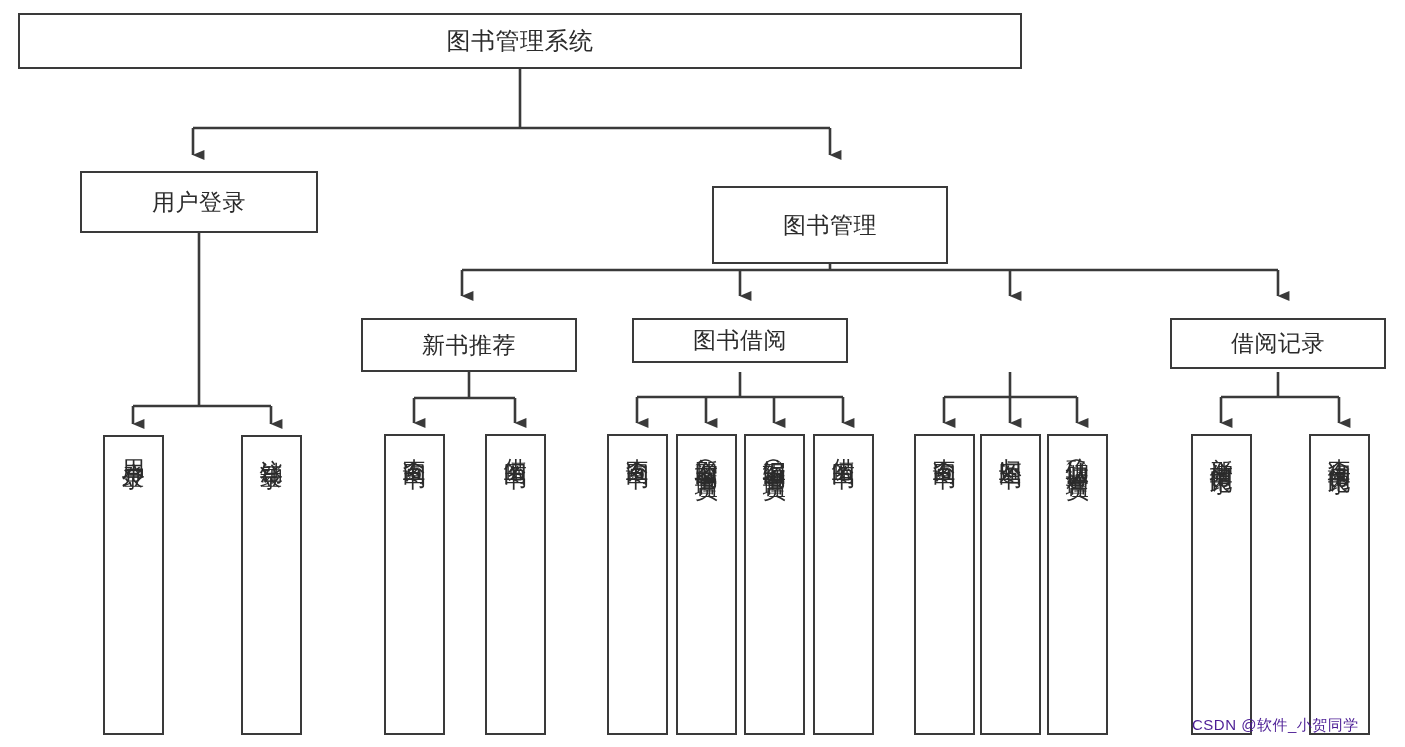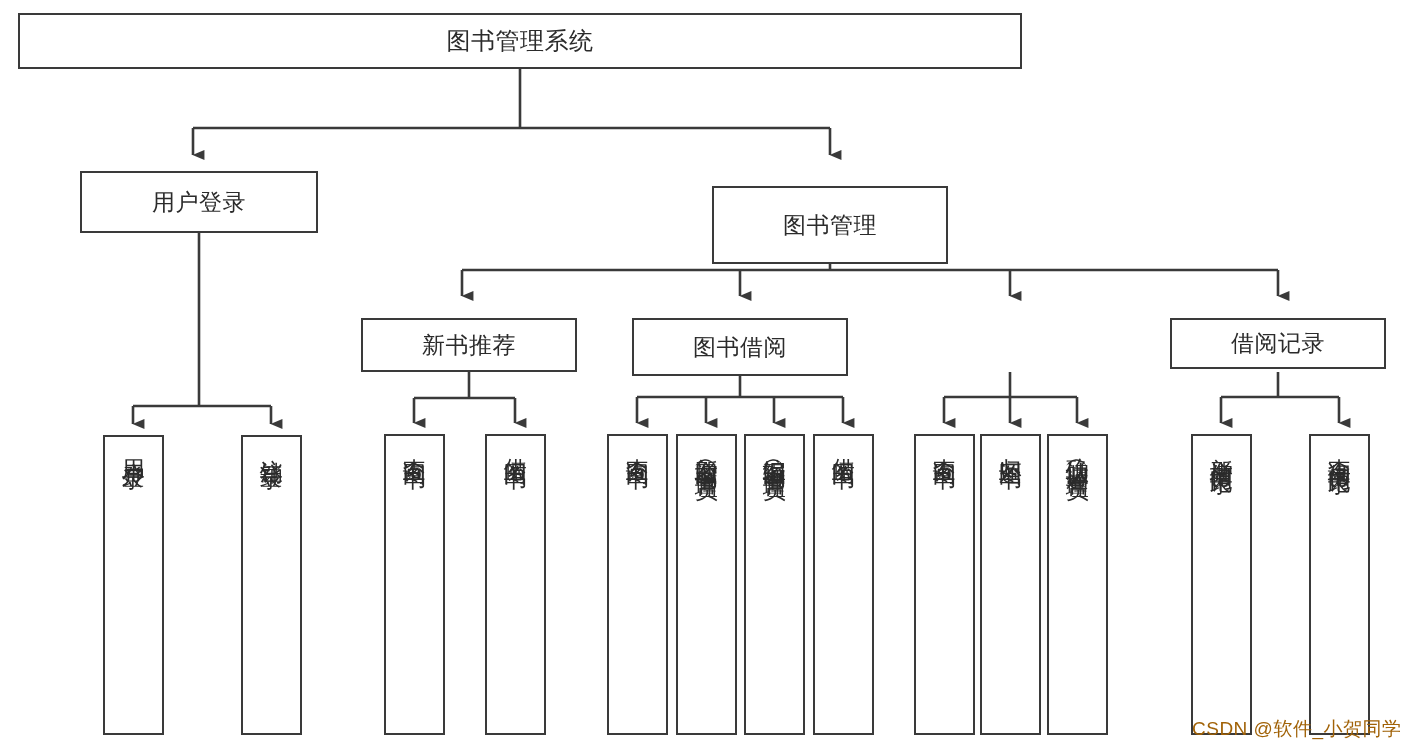--- a/index.html
+++ b/index.html
@@ -51,22 +51,22 @@
   }
   .vtext {
     writing-mode: vertical-rl;
     text-orientation: upright;
     letter-spacing: 3px;
     white-space: nowrap;
     display: block;
   }
   .watermark {
     position: absolute;
-    font-size: 19px;
-    color: #a16207;
+    font-size: 15px;
+    color: #4c1d95;
     white-space: nowrap;
     letter-spacing: 0.5px;
   }
 </style>
 </head>
 <body>
 
 <div id="canvas">
 
   <svg id="wires" viewBox="0 0 1405 747" xmlns="http://www.w3.org/2000/svg">
@@ -130,21 +130,21 @@
   </div>
 
   <div class="node node-h" style="left:712px; top:186px; width:236px; height:78px;">
     <span>图书管理</span>
   </div>
 
   <div class="node node-h" style="left:361px; top:318px; width:216px; height:54px;">
     <span>新书推荐</span>
   </div>
 
-  <div class="node node-h" style="left:632px; top:318px; width:216px; height:58px;">
+  <div class="node node-h" style="left:632px; top:318px; width:216px; height:45px;">
     <span>图书借阅</span>
   </div>
 
 
   <div class="node node-h" style="left:1170px; top:318px; width:216px; height:51px;">
     <span>借阅记录</span>
   </div>
 
   <div class="node node-v" style="left:103px; top:435px; width:61px; height:300px;">
     <span class="vtext">用户登录</span>

